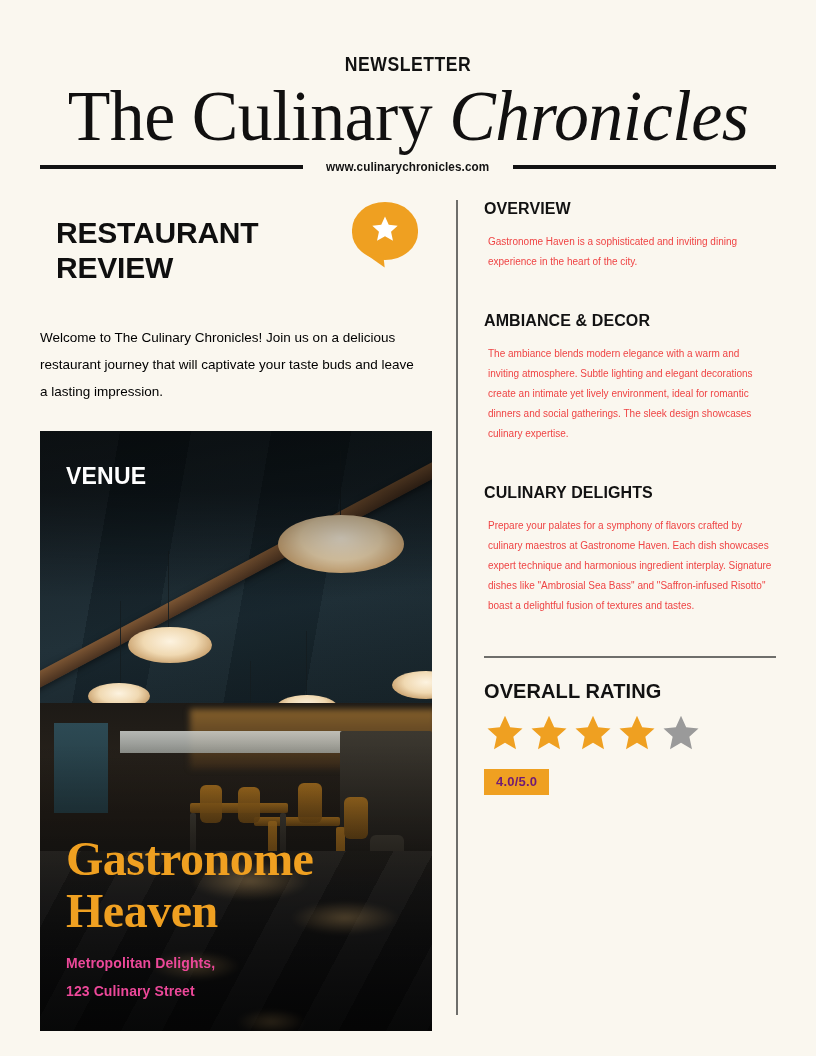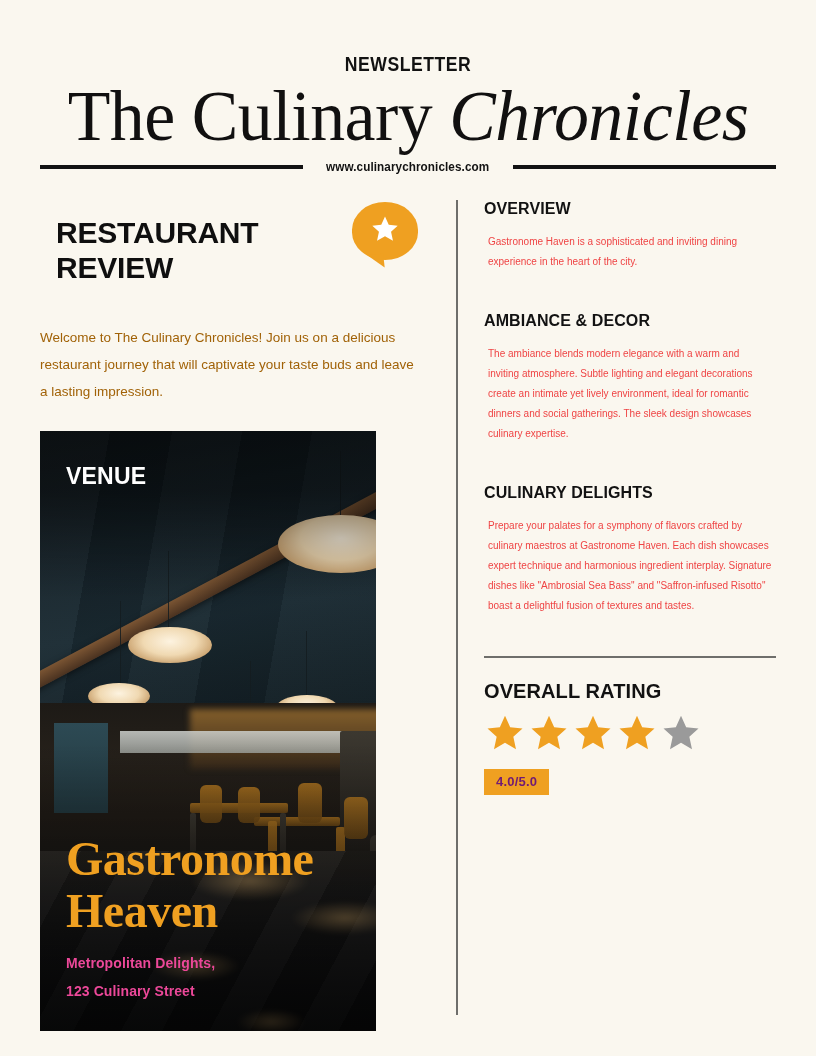--- a/index.html
+++ b/index.html
@@ -141,29 +141,29 @@
     right: 0;
     top: 50%;
     transform: translateY(-50%);
     text-align: center;
   }
 
   .intro {
     margin-top: 22px;
     font-size: 13.5px;
     line-height: 2.0;
-    color: #a16207;
+    color: #000000;
     max-width: 382px;
   }
 
   
   .photo-card {
     position: relative;
     margin-top: 26px;
-    width: 336px;
+    width: 392px;
     height: 600px;
     overflow: hidden;
     background: #10161A;
   }
   .photo-art { position: absolute; inset: 0; }
 
   .ph-ceiling {
     position: absolute;
     left: 0; right: 0; top: 0;
     height: 300px;

